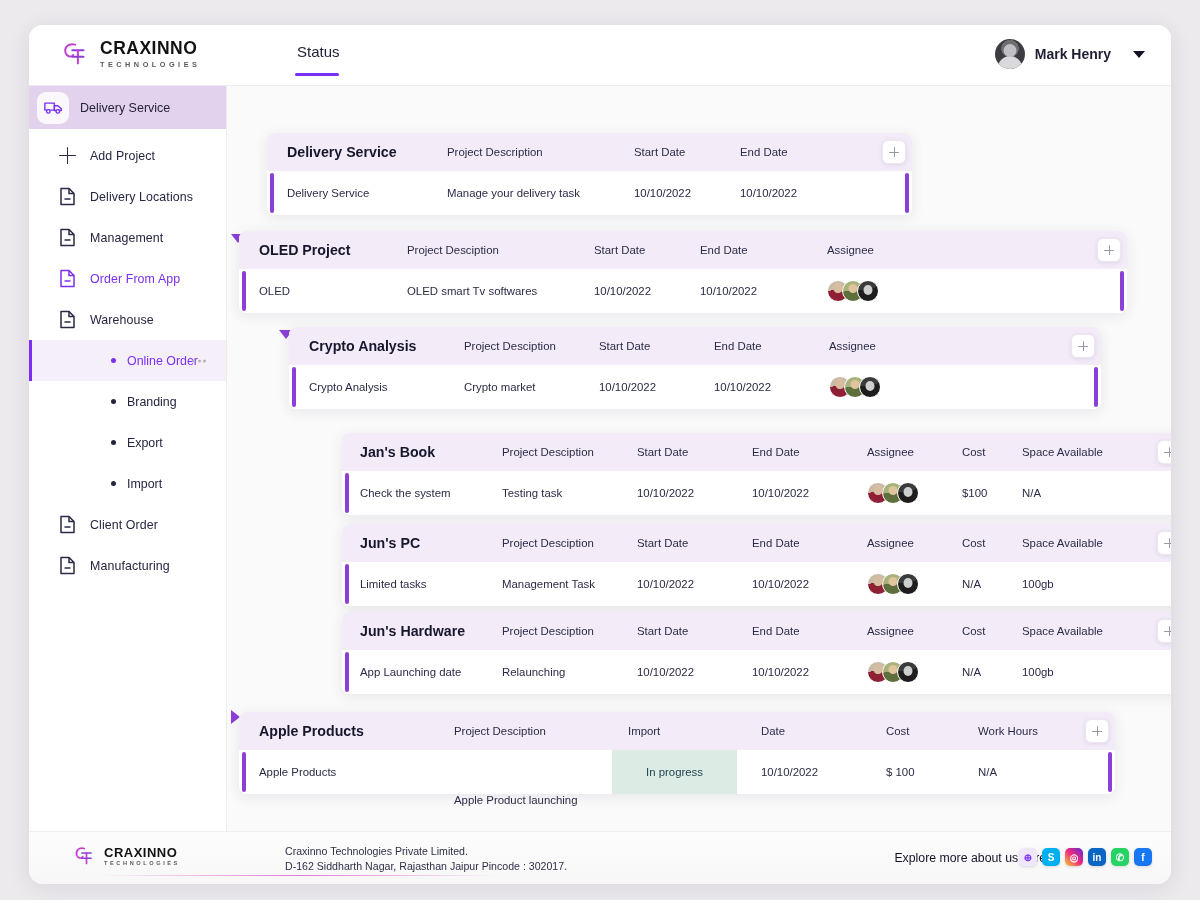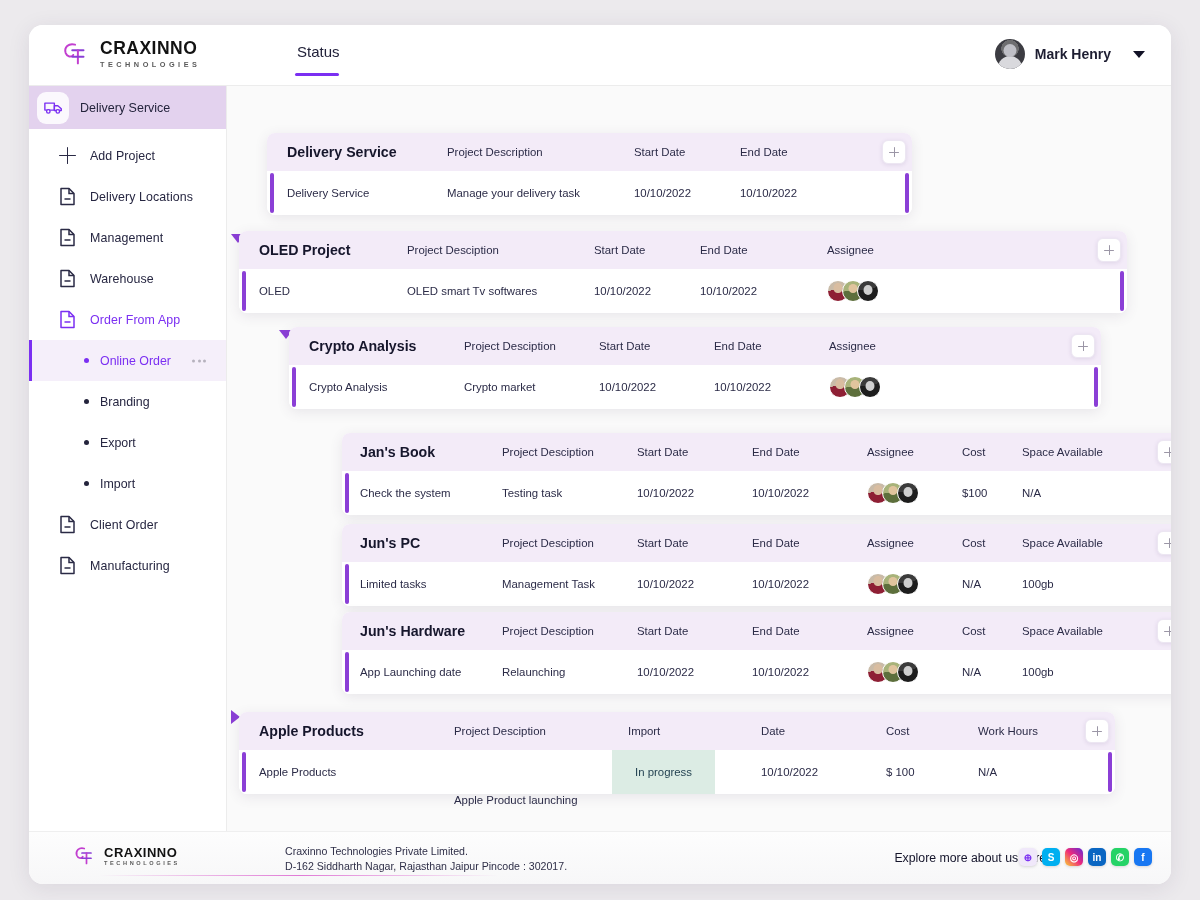--- a/index.html
+++ b/index.html
@@ -107,21 +107,21 @@
     width: 17px; height: 17px; position: relative; flex: none;
   }
   .sb-plus::before, .sb-plus::after {
     content:''; position:absolute; background:#2a2a45; border-radius:1px;
   }
   .sb-plus::before { left:0; top:7.5px; width:17px; height:1.8px; }
   .sb-plus::after { top:0; left:7.5px; height:17px; width:1.8px; }
 
   .sb-sub {
     height: 41px; display: flex; align-items: center;
-    padding-left: 55px; gap: 11px; cursor: pointer; position: relative;
+    padding-left: 82px; gap: 11px; cursor: pointer; position: relative;
   }
   .sb-sub .dot { width:5px; height:5px; border-radius:50%; background:#24243c; flex:none;}
   .sb-sub .lb { font-size: 12.4px; color: #262641; font-weight: 500; }
   .sb-sub.active { background: #f5effa; }
   .sb-sub.active .dot { background:#7b2ff2; }
   .sb-sub.active .lb { color: #7b2ff2; }
   .sb-sub.active::before {
     content:''; position:absolute; left:0; top:0; bottom:0; width:3px; background:#7b2ff2;
   }
   .dots-more {
@@ -307,36 +307,36 @@
 
       <div class="sb-item">
         <svg class="ic" viewBox="0 0 17 19" fill="none" stroke="#2a2a45" stroke-width="1.5">
           <path d="M2 1.5h8l5 5v11H2z" stroke-linejoin="round"></path>
             <path d="M10 1.5v5h5"></path>
             <path d="M5.5 12h6"></path>
         </svg>
         <div class="lb">Management</div>
       </div>
 
+      <div class="sb-item accent">
+        <svg class="ic" viewBox="0 0 17 19" fill="none" stroke="#7b2ff2" stroke-width="1.5">
+          <path d="M2 1.5h8l5 5v11H2z" stroke-linejoin="round"></path>
+            <path d="M10 1.5v5h5"></path>
+            <path d="M5.5 12h6"></path>
+        </svg>
+        <div class="lb">Order From App</div>
+      </div>
+
       <div class="sb-item">
         <svg class="ic" viewBox="0 0 17 19" fill="none" stroke="#2a2a45" stroke-width="1.5">
           <path d="M2 1.5h8l5 5v11H2z" stroke-linejoin="round"></path>
             <path d="M10 1.5v5h5"></path>
             <path d="M5.5 12h6"></path>
         </svg>
         <div class="lb">Warehouse</div>
-      </div>
-
-      <div class="sb-item accent">
-        <svg class="ic" viewBox="0 0 17 19" fill="none" stroke="#7b2ff2" stroke-width="1.5">
-          <path d="M2 1.5h8l5 5v11H2z" stroke-linejoin="round"></path>
-            <path d="M10 1.5v5h5"></path>
-            <path d="M5.5 12h6"></path>
-        </svg>
-        <div class="lb">Order From App</div>
       </div>
 
       <div class="sb-sub active">
         <div class="dot"></div>
         <div class="lb">Online Order</div>
         <div class="dots-more">
             <i></i>
             <i></i>
             <i></i>
           </div>
@@ -520,21 +520,21 @@
       <div class="card-head">
         <div class="cell hcell title" style="left:20px;">Apple Products</div>
         <div class="cell hcell" style="left:215px;">Project Desciption</div>
         <div class="cell hcell" style="left:389px;">Import</div>
         <div class="cell hcell" style="left:522px;">Date</div>
         <div class="cell hcell" style="left:647px;">Cost</div>
         <div class="cell hcell" style="left:739px;">Work Hours</div>
         <div class="plus-btn"></div>
       </div>
       <div class="card-body">
-        <div class="status-cell" style="left:373px; width:103px;">
+        <div class="status-cell" style="left:373px; width:125px;">
           <span>In progress</span>
         </div>
         <div class="cell bcell" style="left:20px;">Apple Products</div>
         <div class="cell bcell" style="left:215px;margin-top:28px;">Apple Product launching</div>
         <div class="cell bcell" style="left:522px;">10/10/2022</div>
         <div class="cell bcell" style="left:647px;">$ 100</div>
         <div class="cell bcell" style="left:739px;">N/A</div>
       </div>
     </div>
 

